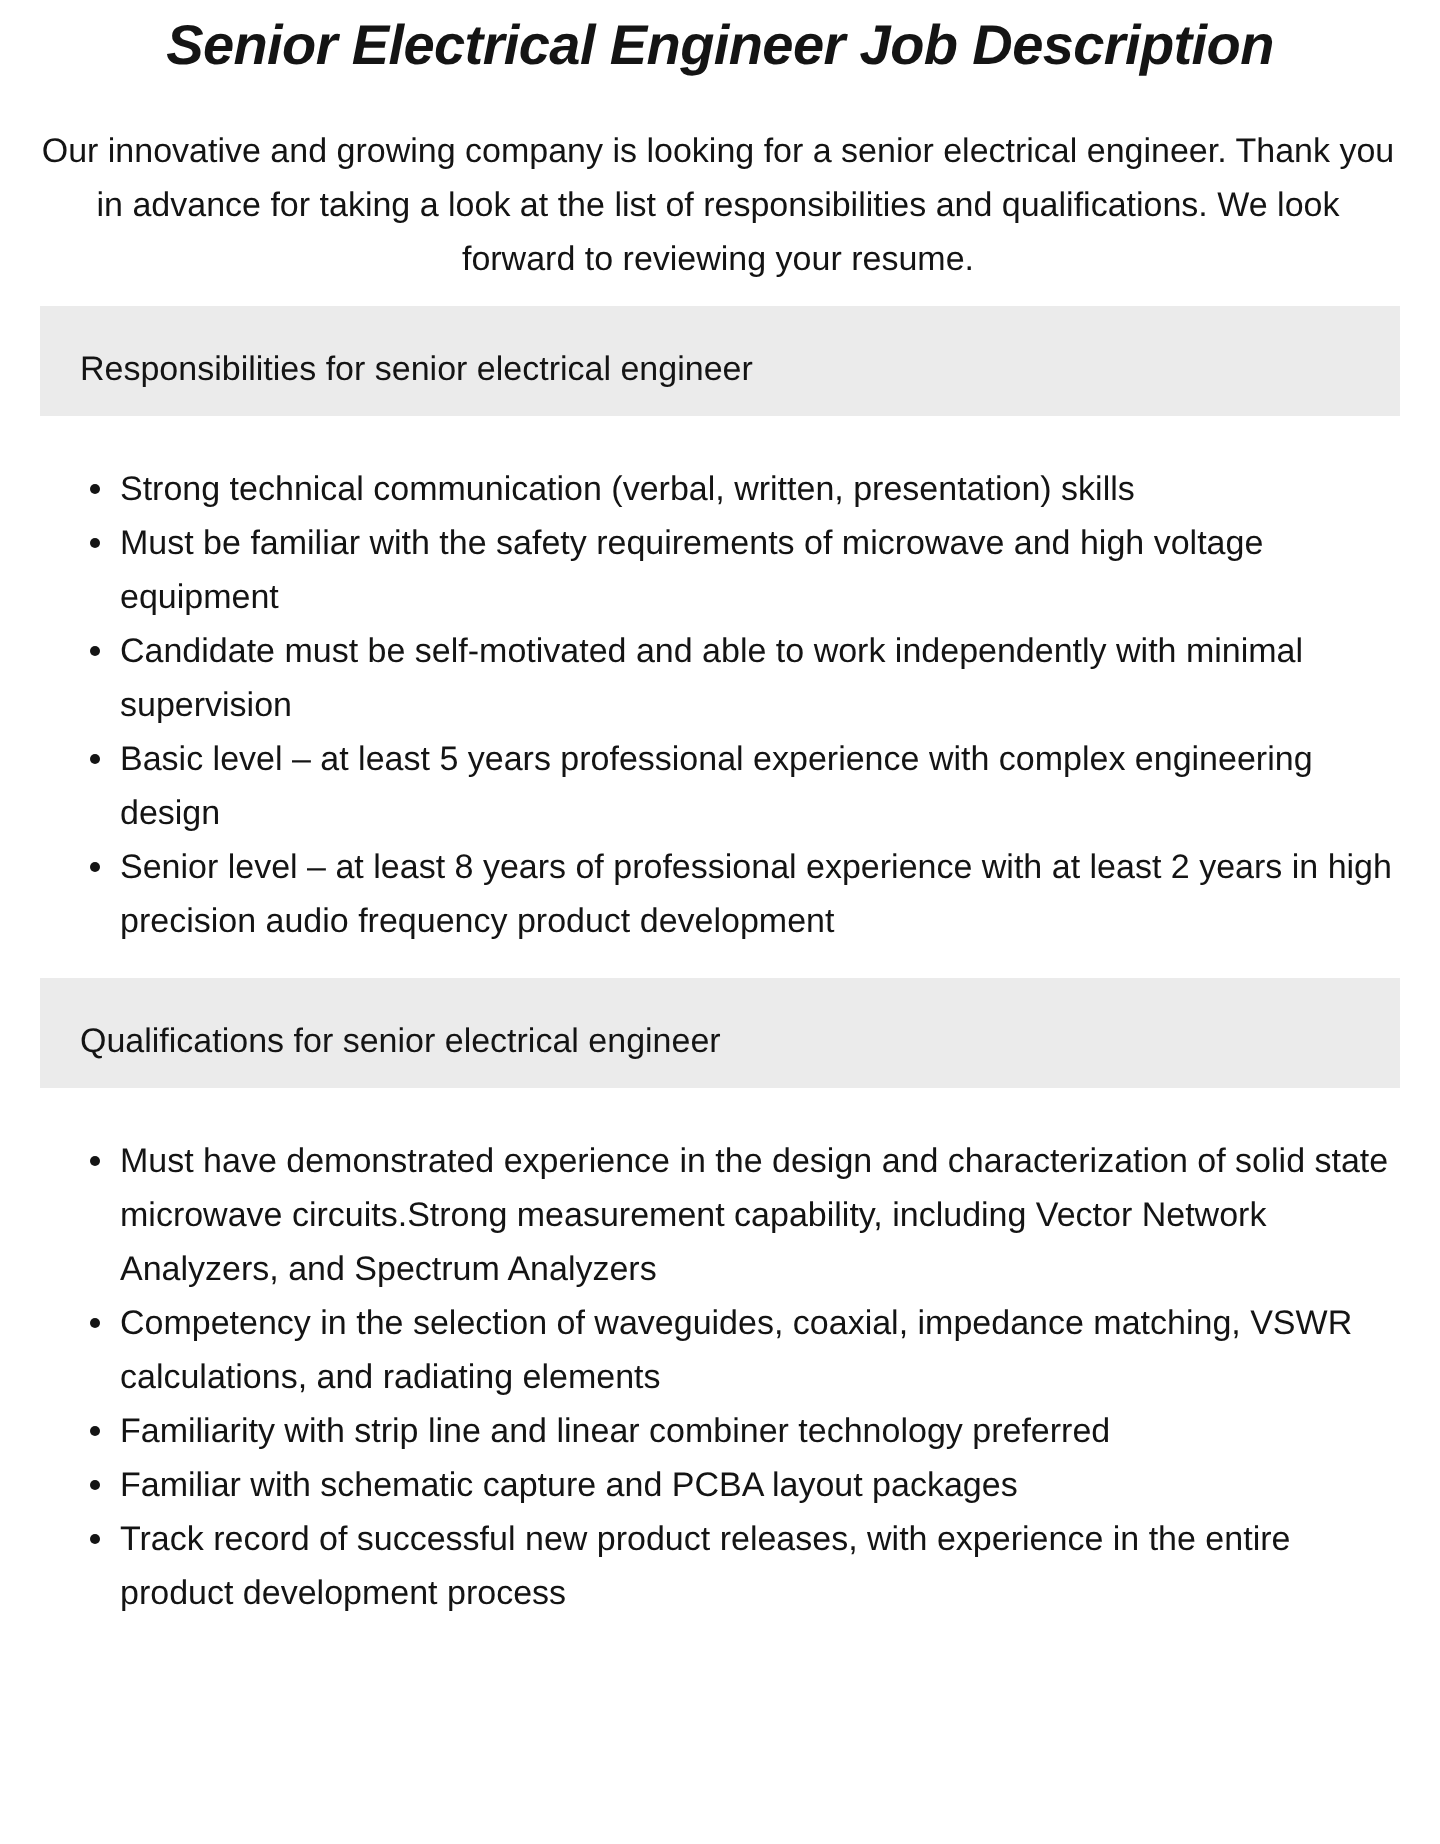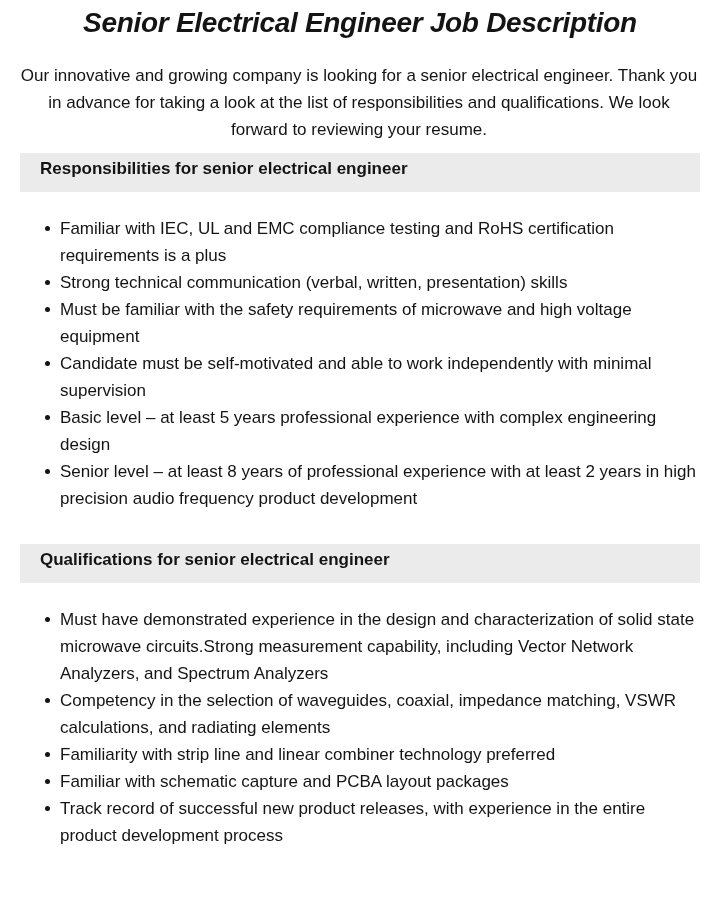--- a/index.html
+++ b/index.html
@@ -36,28 +36,28 @@
   p.intro {
     margin: 22px 22px 0 20px;
     font-size: 17px;
     line-height: 27px;
     color: var(--text);
     text-align: center;
   }
   .section-bar {
     margin: 10px 20px 0 20px;
     background: var(--bar-bg);
-    padding: 6px 16px 13px 20px;
+    padding: 22px 16px 13px 20px;
     font-size: 17px;
     line-height: 20px;
-    font-weight: bold;
+    font-weight: normal;
     color: var(--text);
   }
   .section-bar.second {
-    margin-top: 32px;
+    margin-top: 15px;
   }
   ul.bullet-list {
     margin: 23px 22px 0 20px;
     padding: 0 0 0 40px;
     list-style: none;
     font-size: 17px;
     line-height: 27px;
   }
   ul.bullet-list li {
     position: relative;
@@ -78,21 +78,20 @@
 
 <div class="doc">
 
   <h1 class="page-title">Senior Electrical Engineer Job Description</h1>
 
   <p class="intro">Our innovative and growing company is looking for a senior electrical engineer. Thank you in advance for taking a look at the list of responsibilities and qualifications. We look forward to reviewing your resume.</p>
 
   <div class="section-bar">Responsibilities for senior electrical engineer</div>
 
   <ul class="bullet-list">
-    <li>Familiar with IEC, UL and EMC compliance testing and RoHS certification requirements is a plus</li>
     <li>Strong technical communication (verbal, written, presentation) skills</li>
     <li>Must be familiar with the safety requirements of microwave and high voltage equipment</li>
     <li>Candidate must be self-motivated and able to work independently with minimal supervision</li>
     <li>Basic level – at least 5 years professional experience with complex engineering design</li>
     <li>Senior level – at least 8 years of professional experience with at least 2 years in high precision audio frequency product development</li>
   </ul>
 
   <div class="section-bar second">Qualifications for senior electrical engineer</div>
 
   <ul class="bullet-list">

